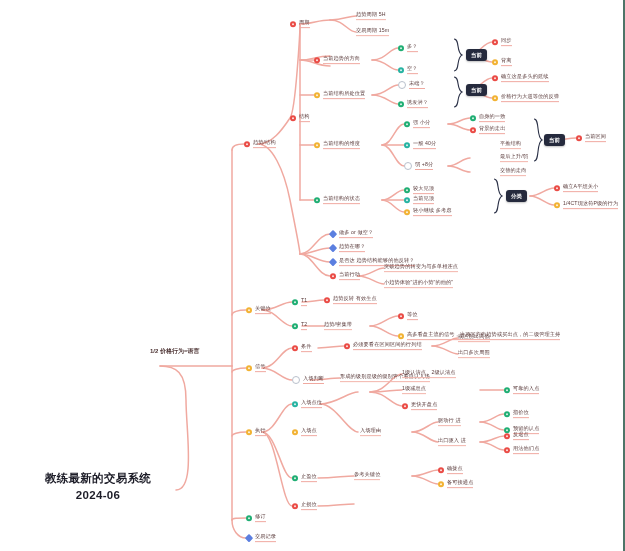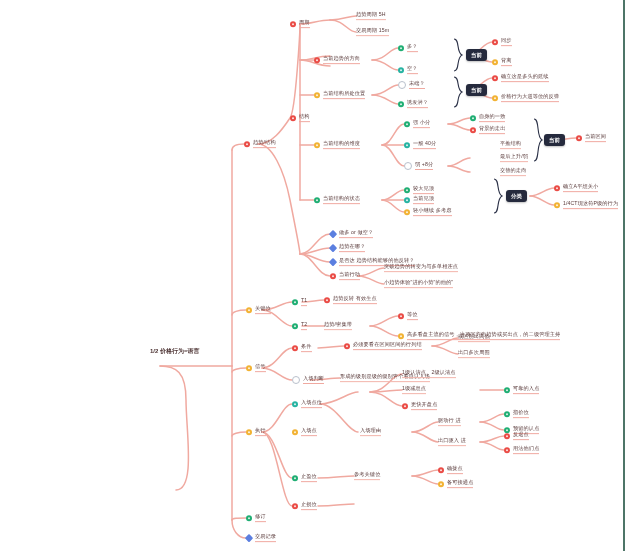--- a/index.html
+++ b/index.html
@@ -213,20 +213,24 @@
       <path d="M412 476 C 424 476, 430 470, 438 470"></path>
       <path d="M412 476 C 424 476, 430 484, 438 484"></path>
 
       <path d="M318 506 C 334 506, 344 504, 354 504"></path>
 
       <path d="M232 520 C 232 518, 238 518, 246 518"></path>
       <path d="M232 520 C 232 530, 238 538, 246 538"></path>
     </g>
   </svg>
 
+  <div class="root">
+    <div class="l1">教练最新的交易系统</div>
+    <div class="l2">2024-06</div>
+  </div>
 
   <div class="spine-label" style="left:150px;top:352px;">1/2 价格行为=语言</div>
 
   <div class="node" style="left:244px;top:144px;">
     <span class="dot red"></span>
     <span class="txt">趋势/结构</span>
   </div>
 
   <div class="node" style="left:290px;top:24px;">
     <span class="dot red"></span>

